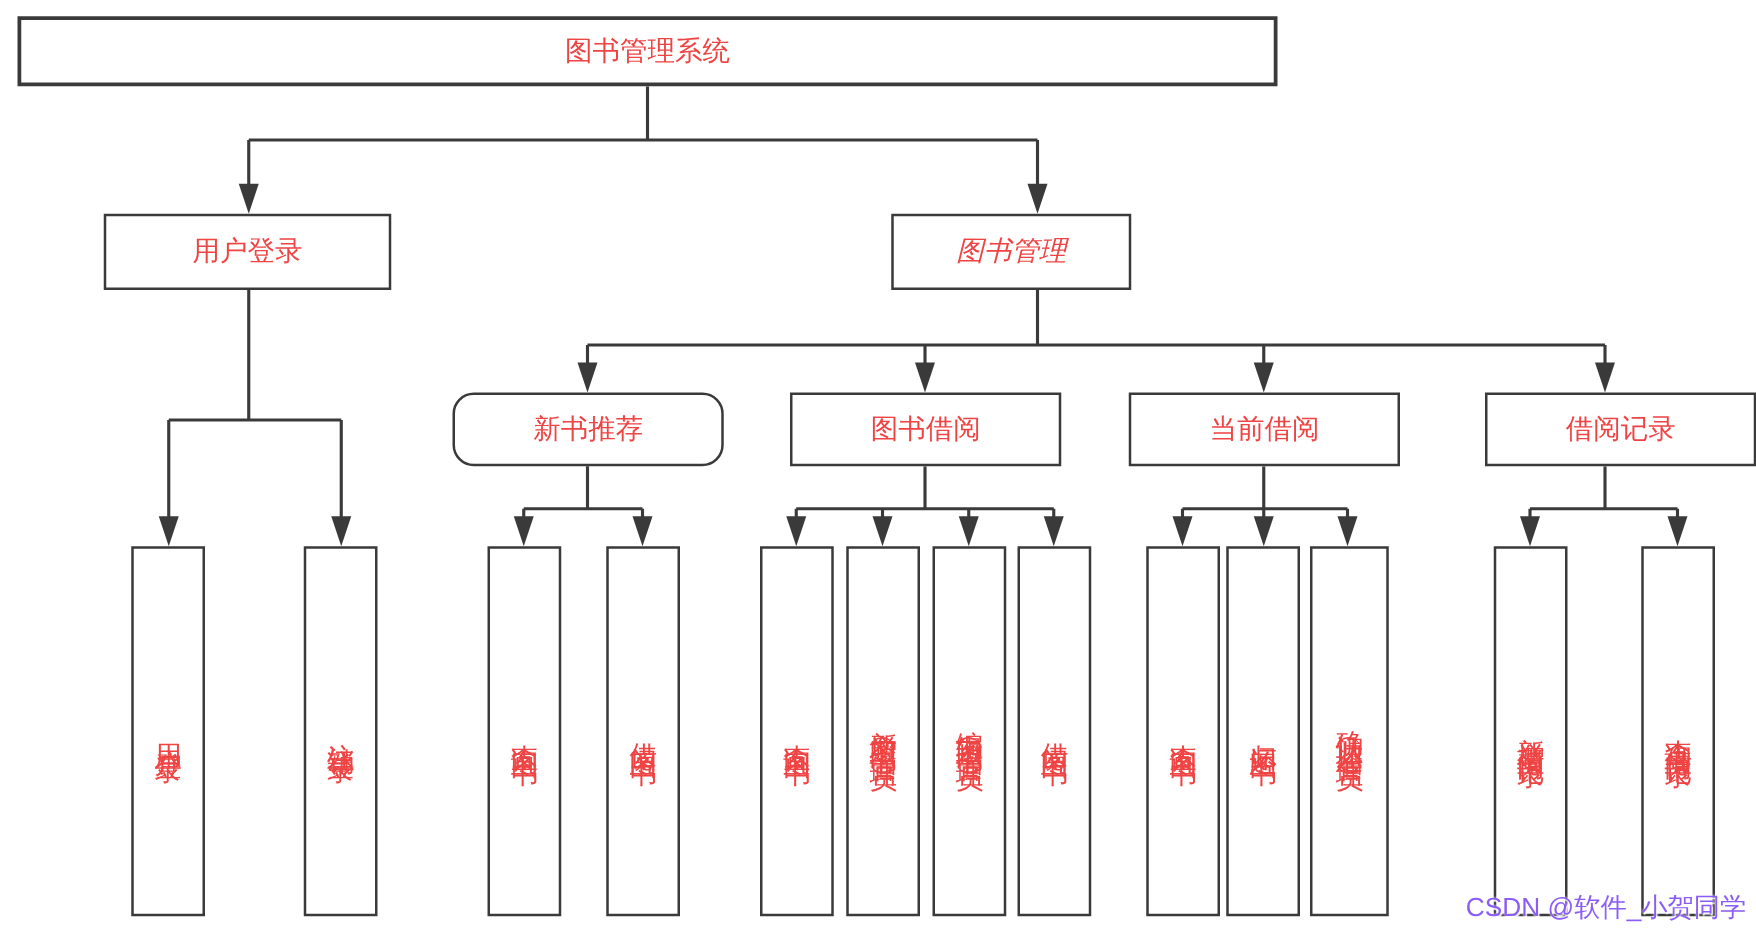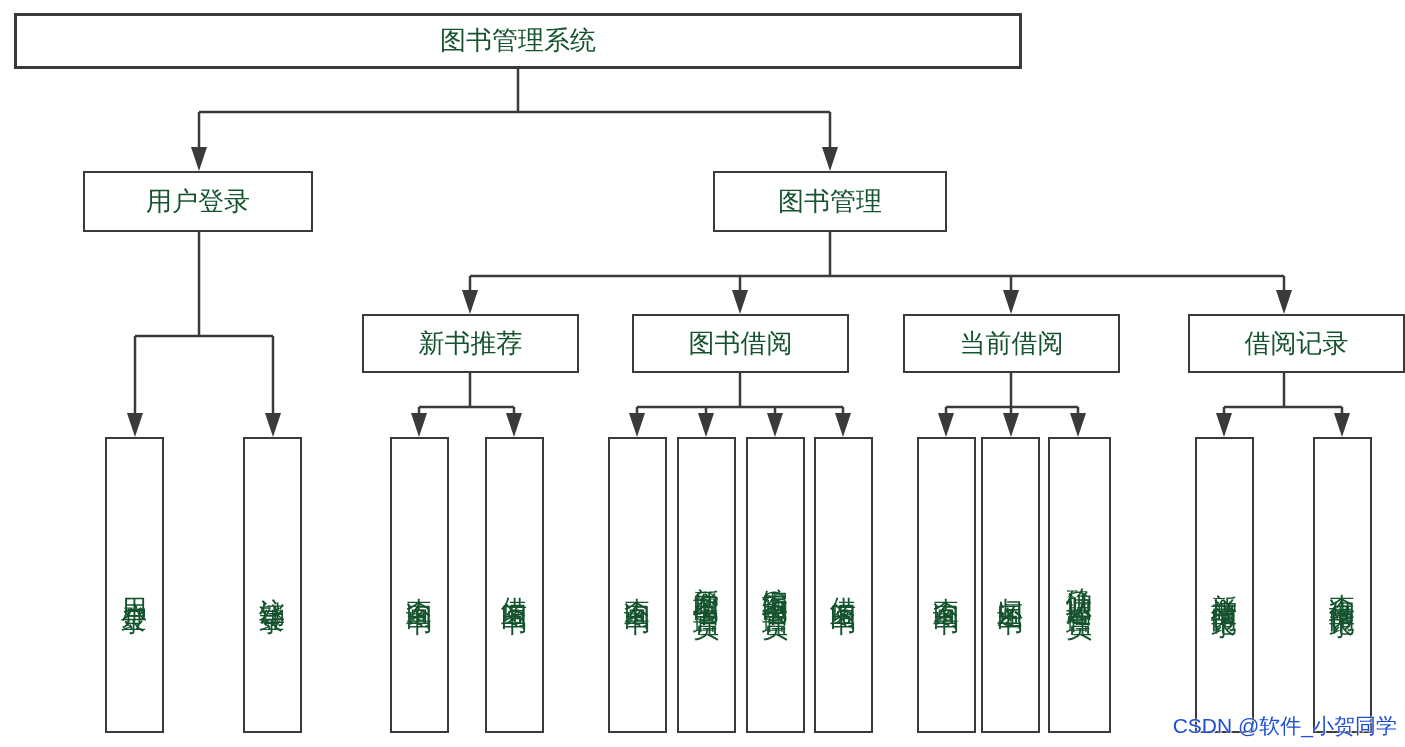--- a/index.html
+++ b/index.html
@@ -20,41 +20,41 @@
   }
   .node {
     position: absolute;
     box-sizing: border-box;
     background: #ffffff;
     border: 2.5px solid #3a3a3a;
     display: flex;
     align-items: center;
     justify-content: center;
     z-index: 2;
-    font-size: 26px;
+    font-size: 22px;
     line-height: 1.2;
-    color: #14532d;
+    color: #ef4444;
     text-align: left;
   }
   .node.root { border-width: 3px; }
   .leaf span {
     writing-mode: vertical-rl;
     text-orientation: mixed;
     letter-spacing: 4px;
     line-height: 1;
     white-space: nowrap;
   }
   
   .n-root  { left: 14px;  top: 13px;  width: 1008px; height: 56px; }
   
   .n-login { left: 83px;  top: 171px; width: 230px; height: 61px; }
-  .n-mgmt  { left: 713px; top: 171px; width: 234px; height: 61px; }
+  .n-mgmt  { left: 713px; top: 171px; width: 192px; height: 61px; font-style: italic; }
   
   .n-l3    { top: 314px; width: 217px; height: 59px; }
-  .n-rec   { left: 362px; }
+  .n-rec   { left: 362px; border-radius: 17px; }
   .n-borrow{ left: 632px; }
   .n-cur   { left: 903px; }
   .n-hist  { left: 1176px; margin-left: 12px; }
   
   .leaf    { top: 437px; width: 59px; height: 296px; }
   .n-a1 { left: 105px; }
   .n-a2 { left: 243px; }
   .n-b1 { left: 390px; }
   .n-b2 { left: 485px; }
   .n-c1 { left: 608px; }
@@ -65,21 +65,21 @@
   .n-d2 { left: 981px; }
   .n-d3 { left: 1048px; width: 63px; }
   .n-e1 { left: 1195px; }
   .n-e2 { left: 1313px; }
   .watermark {
     position: absolute;
     right: 8px;
     top: 712px;
     z-index: 3;
     font-size: 21px;
-    color: #1d4ed8;
+    color: #8b5cf6;
     text-shadow: 0 0 2px #ffffff, 1px 1px 1px #ffffff;
     white-space: nowrap;
   }
 </style>
 </head>
 <body>
 
 <div class="canvas">
 
   <svg class="wires" viewBox="0 0 1405 747" xmlns="http://www.w3.org/2000/svg">

